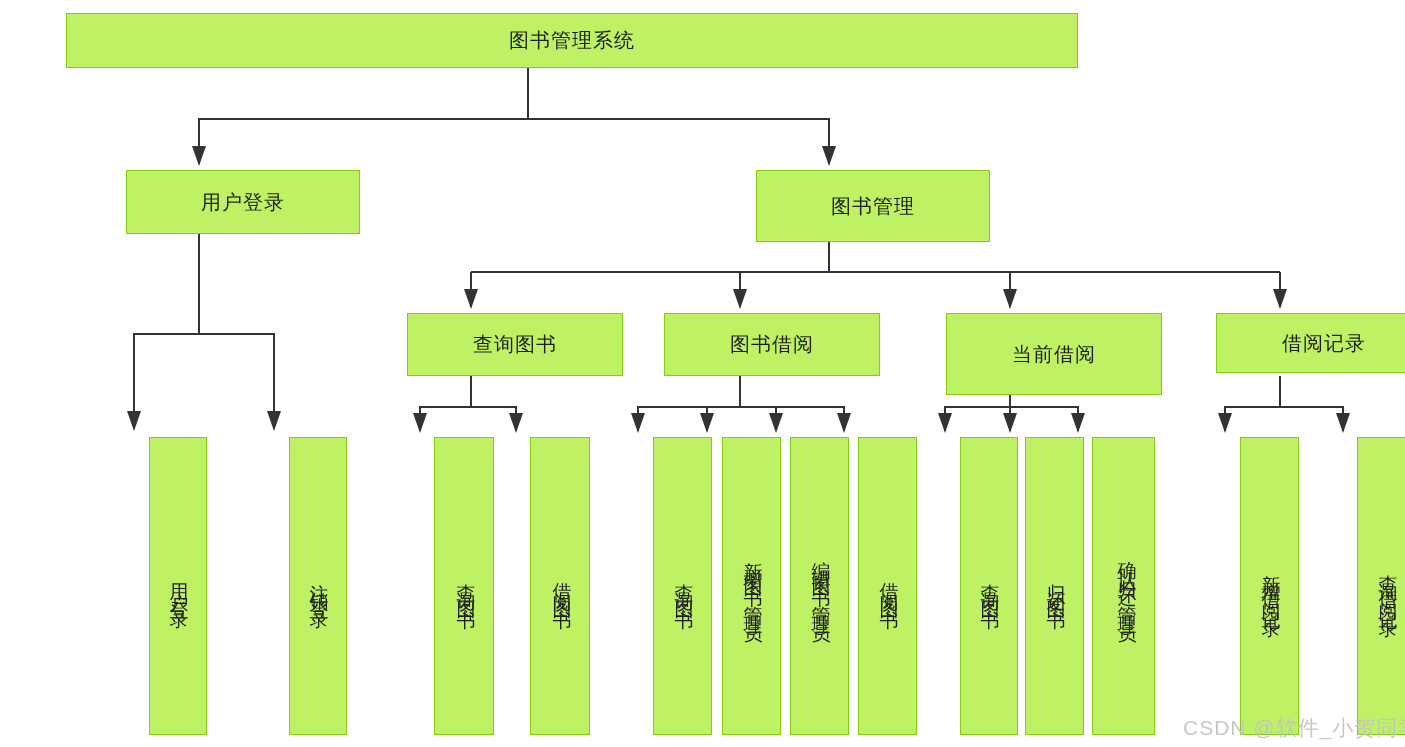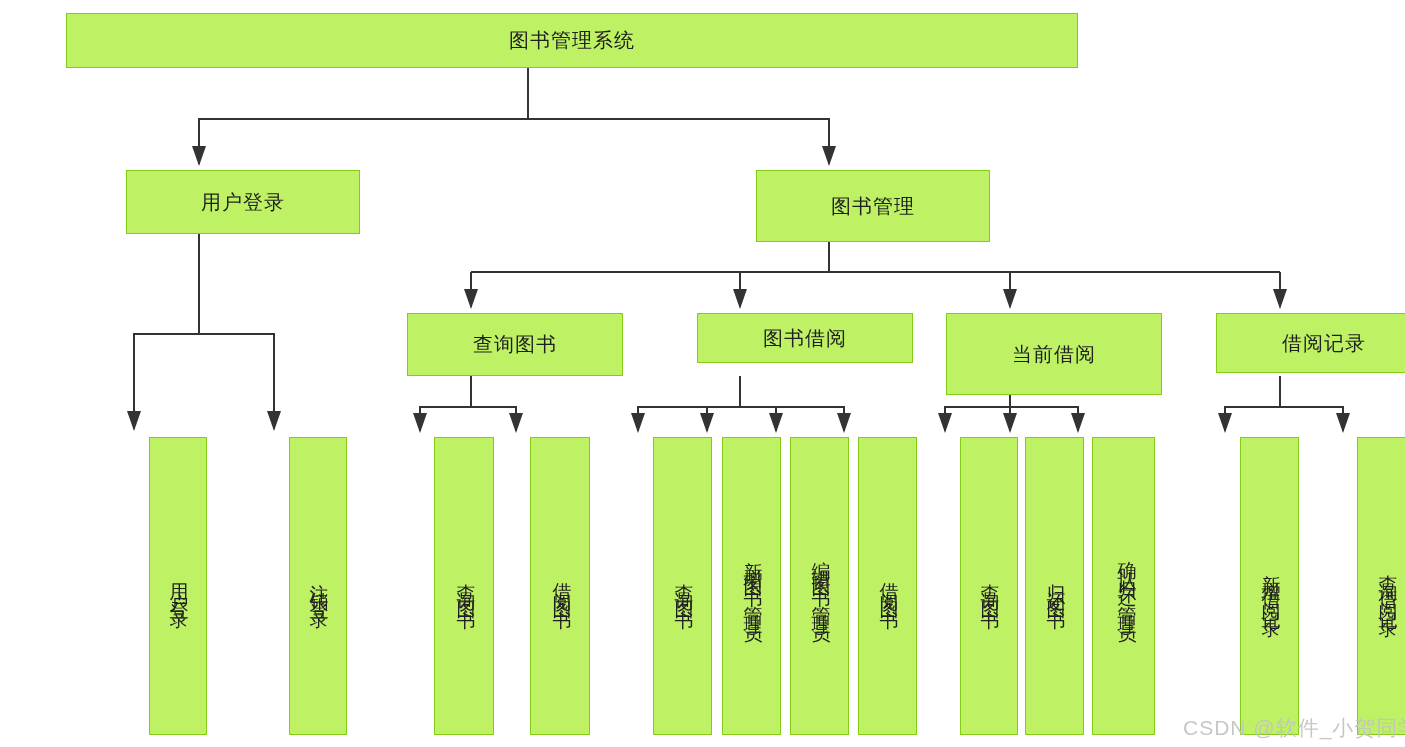--- a/index.html
+++ b/index.html
@@ -108,21 +108,21 @@
     <path class="wire" d="M1225 407 V431" marker-end="url(#arrow)"></path>
     <path class="wire" d="M1343 407 V431" marker-end="url(#arrow)"></path>
   </svg>
 
   <div class="node h" style="left:22px; top:13px; width:1012px; height:55px;">图书管理系统</div>
 
   <div class="node h" style="left:82px; top:170px; width:234px; height:64px;">用户登录</div>
   <div class="node h" style="left:712px; top:170px; width:234px; height:72px;">图书管理</div>
 
   <div class="node h" style="left:363px; top:313px; width:216px; height:63px;">查询图书</div>
-  <div class="node h" style="left:653px; top:313px; width:216px; height:50px;">图书借阅</div>
+  <div class="node h" style="left:620px; top:313px; width:216px; height:63px;">图书借阅</div>
   <div class="node h" style="left:902px; top:313px; width:216px; height:82px;">当前借阅</div>
   <div class="node h" style="left:1172px; top:313px; width:216px; height:60px;">借阅记录</div>
 
   <div class="node v" style="left:105px; top:437px; width:58px; height:298px;">用户登录</div>
   <div class="node v" style="left:245px; top:437px; width:58px; height:298px;">注销登录</div>
 
   <div class="node v" style="left:390px; top:437px; width:60px; height:298px;">查询图书</div>
   <div class="node v" style="left:486px; top:437px; width:60px; height:298px;">借阅图书</div>
 
   <div class="node v" style="left:609px; top:437px; width:59px; height:298px;">查询图书</div>

